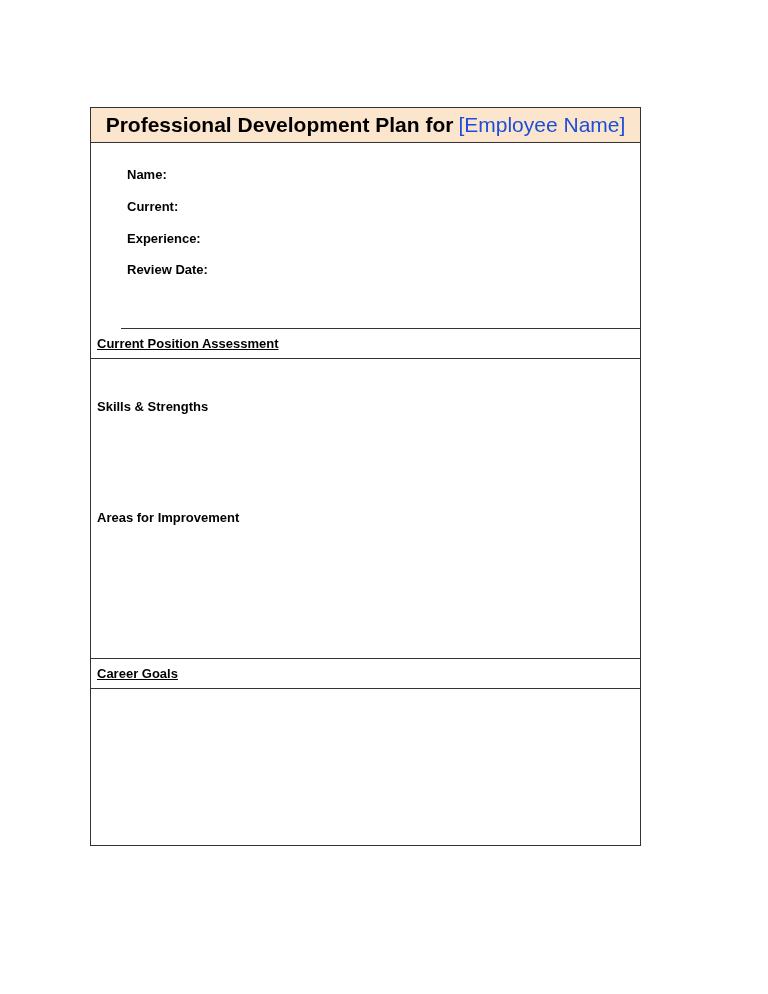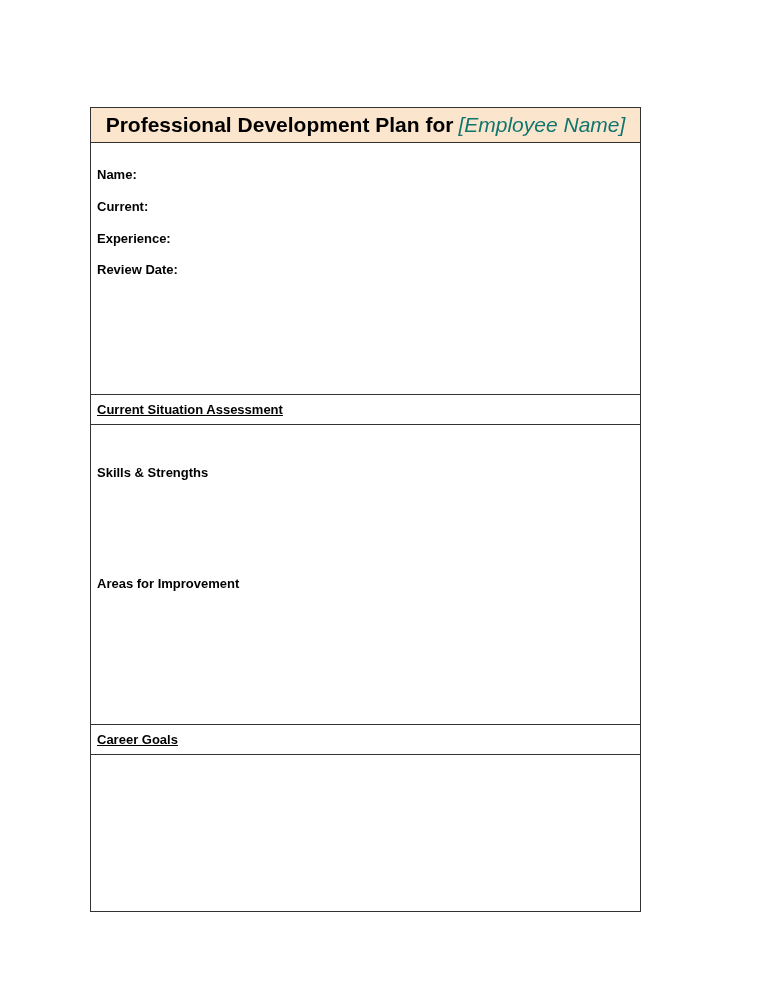--- a/index.html
+++ b/index.html
@@ -7,22 +7,22 @@
   .doc-table {
     position: absolute; left: 90px; top: 107px; width: 551px;
     border: 1.5px solid #333; box-sizing: border-box;
   }
   .row { border-bottom: 1.5px solid #333; box-sizing: border-box; }
   .row:last-child { border-bottom: none; }
   .title-row {
     height: 35px; background: #fce5cd; display: flex; align-items: center; justify-content: center;
     font-size: 21px; font-weight: bold;
   }
-  .title-row .placeholder { color: #0f766e; font-style: italic; font-weight: normal; margin-left: 5px; }
-  .info-row { height: 252px; padding: 24px 0 0 6px; }
+  .title-row .placeholder { color: #1d4ed8; font-weight: normal; margin-left: 5px; }
+  .info-row { height: 186px; padding: 24px 0 0 6px; margin-left: 30px; }
   .field { font-size: 13px; font-weight: bold; height: 31.8px; }
   .section-row { height: 30px; padding-left: 6px; display: flex; align-items: center; font-size: 13px; font-weight: bold; text-decoration: underline; }
   .assess-row { height: 300px; padding-left: 6px; position: relative; }
   .sub-label { position: absolute; left: 6px; font-size: 13px; font-weight: bold; }
   .goals-row { height: 156px; }
 </style>
 </head>
 <body>
 
 <div class="doc-table">
@@ -31,21 +31,21 @@
     <span class="placeholder">[Employee Name]</span>
   </div>
 
   <div class="row info-row">
     <div class="field">Name:</div>
     <div class="field">Current:</div>
     <div class="field">Experience:</div>
     <div class="field">Review Date:</div>
   </div>
 
-  <div class="row section-row">Current Situation Assessment</div>
+  <div class="row section-row">Current Position Assessment</div>
 
   <div class="row assess-row">
     <div class="sub-label" style="top: 40px;">Skills &amp; Strengths</div>
     <div class="sub-label" style="top: 151px;">Areas for Improvement</div>
   </div>
 
   <div class="row section-row">Career Goals</div>
 
   <div class="row goals-row"></div>
 </div>

